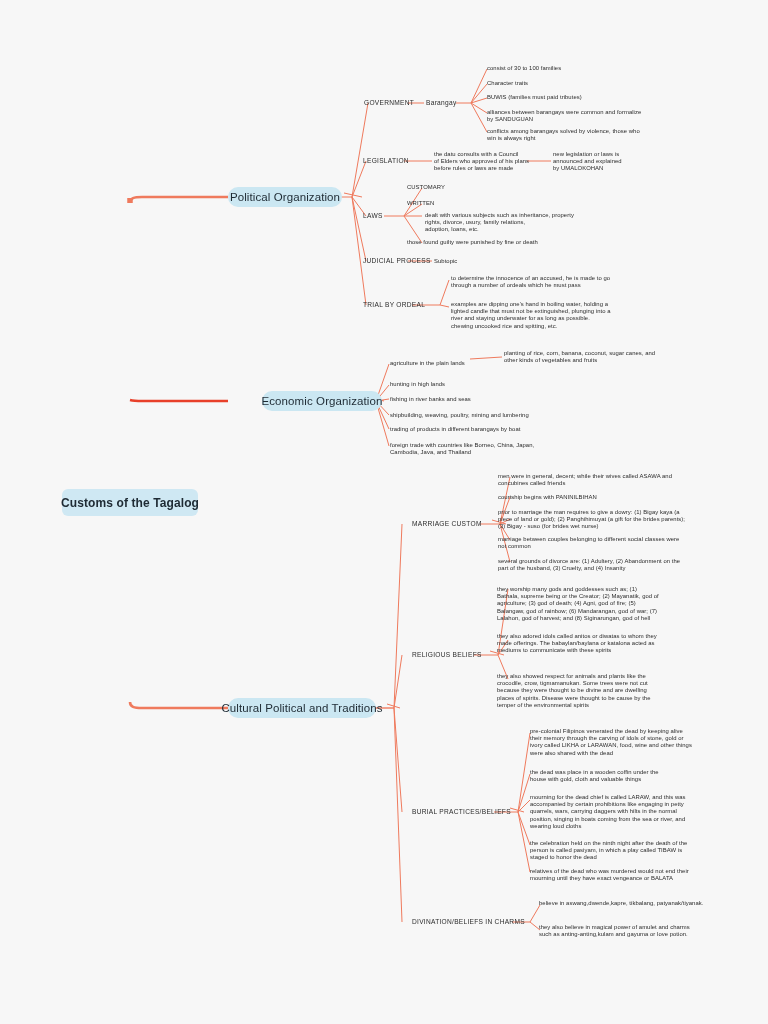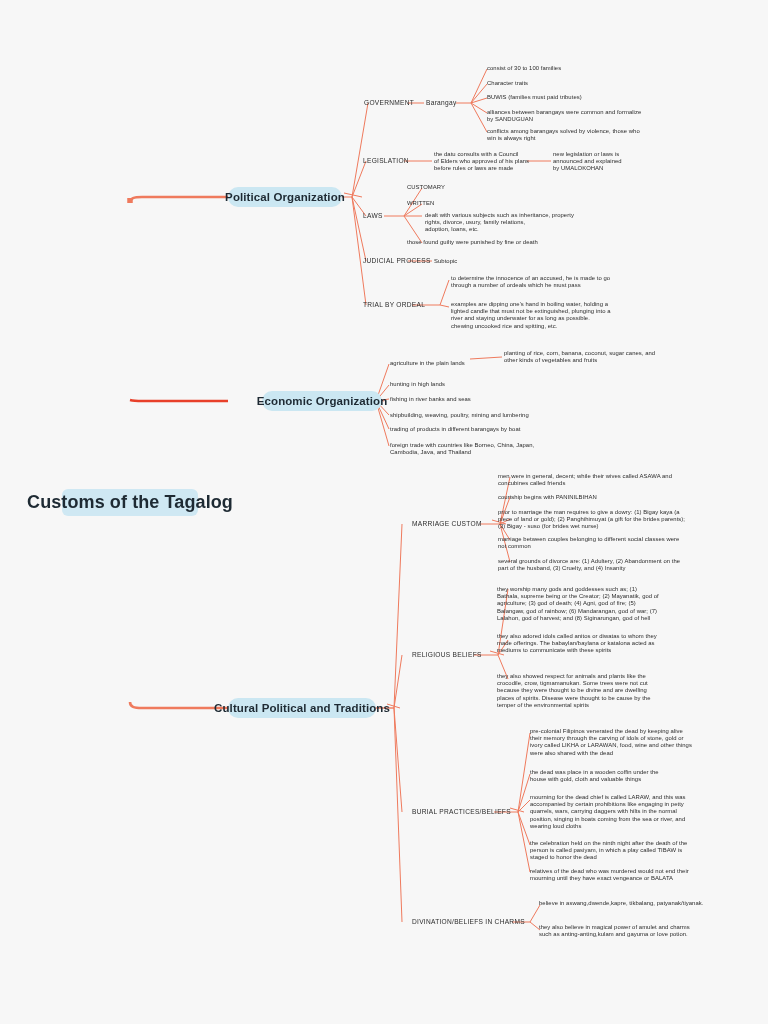--- a/index.html
+++ b/index.html
@@ -22,26 +22,26 @@
     border-radius:14px;
     color:#1e2a33;
     font-size:11.5px;
     font-weight:700;
     letter-spacing:.1px;
     display:flex;align-items:center;justify-content:center;
     white-space:nowrap;
     box-sizing:border-box;
   }
   .pill.root{
-    font-size:18px;
+    font-size:12px;
     font-weight:700;
     background:#cfe8f3;
     border-radius:6px;
   }
-  .pill.lvl1{font-weight:700;font-size:11.5px;text-align:right;}
+  .pill.lvl1{font-weight:400;font-size:11.5px;text-align:right;}
   .cap{
     position:absolute;
     color:#2b2b2b;
     font-size:6.6px;
     letter-spacing:.28px;
     white-space:nowrap;
     font-weight:400;
   }
   .leaf{
     position:absolute;

